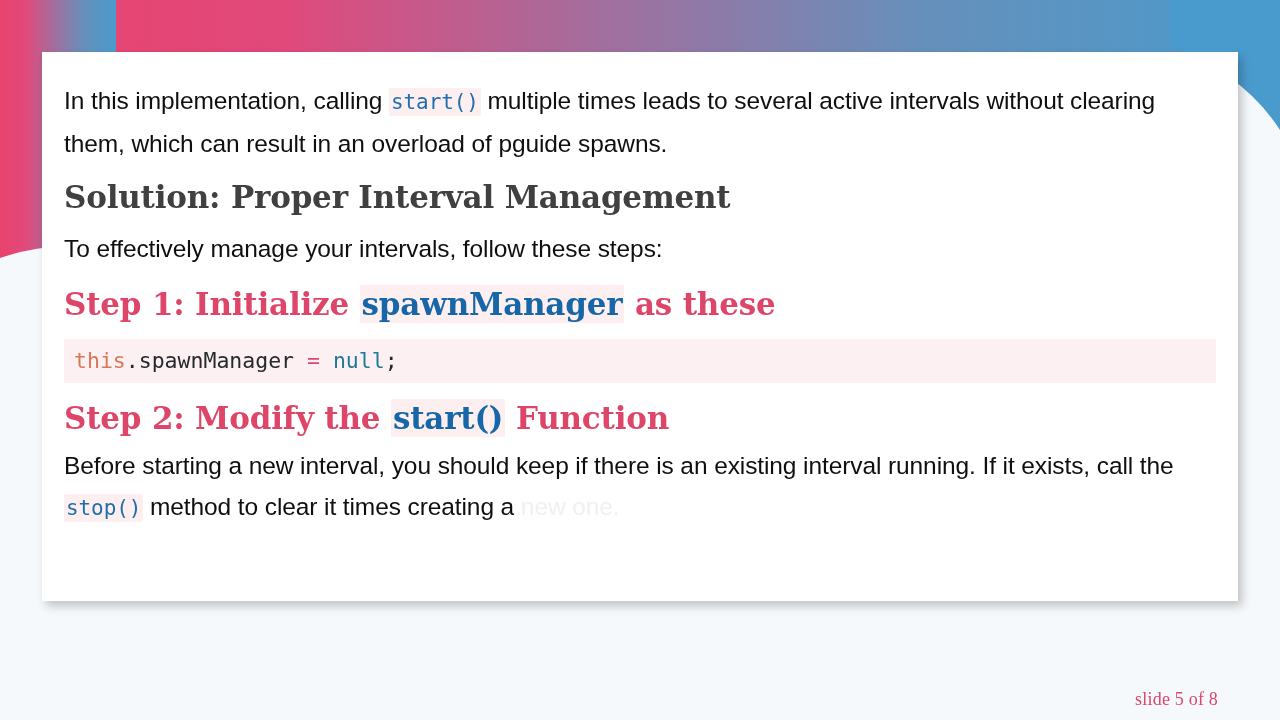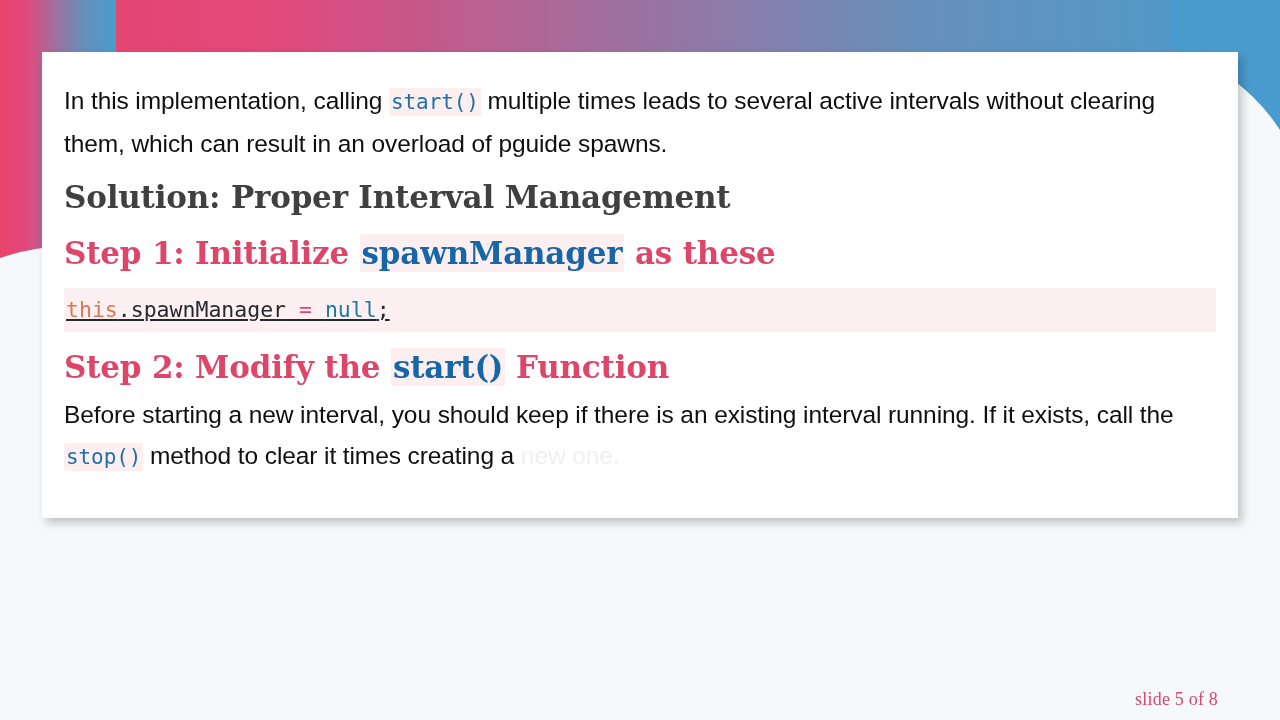--- a/index.html
+++ b/index.html
@@ -23,21 +23,21 @@
     height: 720px;
     pointer-events: none;
   }
 
   
   #slide-card {
     position: absolute;
     left: 42px;
     top: 52px;
     width: 1196px;
-    height: 466px;
+    height: 549px;
     background: #ffffff;
     box-shadow: 4px 5px 9px rgba(0,0,0,0.22);
     box-sizing: border-box;
     padding: 28px 22px 10px 22px;
     overflow: hidden;
   }
 
   #slide-content {
     width: 1152px;
   }
@@ -98,29 +98,28 @@
   }
 
   
   .fading-text {
     color: #f0f0f0;
   }
 
   
   pre.code-block {
     margin: 14px 0 10px 0;
-    padding: 8px 2px 8px 2px;
+    padding: 8px 2px 8px 10px;
     background: #fdf0f2;
     font-family: "DejaVu Sans Mono", "Liberation Mono", monospace;
     font-size: 21.5px;
     line-height: 28px;
     color: #24292e;
     white-space: pre;
     overflow: hidden;
-    text-decoration: underline;
   }
   .tok-this { color: #d97757; }
   .tok-prop { color: #24292e; }
   .tok-op   { color: #e0447a; }
   .tok-null { color: #1f7a96; }
   .tok-punc { color: #24292e; }
 
   
   #slide-counter {
     position: absolute;
@@ -155,20 +154,21 @@
   <path d="M1185,0 H1280 V128 Q1250,74 1185,40 Z" fill="#4a9bcd"></path>
 </svg>
 
 <div id="slide-card">
   <div id="slide-content">
 
     <p class="body-text para-block"><span>In this implementation, calling </span><code class="inline-code">start()</code><span> multiple times leads to several active intervals without clearing them, which can result in an overload of pguide spawns.</span></p>
 
     <h2 class="section-heading">Solution: Proper Interval Management</h2>
 
+    <p class="body-text para-block">To effectively manage your intervals, follow these steps:</p>
 
     <h3 class="step-heading"><span>Step 1: Initialize </span><code class="heading-code">spawnManager</code><span> as these</span></h3>
 
 
     <pre class="code-block"><span class="tok-this">this</span><span class="tok-prop">.spawnManager</span><span class="tok-op"> = </span><span class="tok-null">null</span><span class="tok-punc">;</span></pre>
 
     <h3 class="step-heading"><span>Step 2: Modify the </span><code class="heading-code">start()</code><span> Function</span></h3>
 
     <p class="body-text para-block"><span>Before starting a new interval, you should keep if there is an existing interval running. If it exists, call the </span><code class="inline-code">stop()</code><span> method to clear it times creating a </span><span class="fading-text">new one.</span></p>
 

